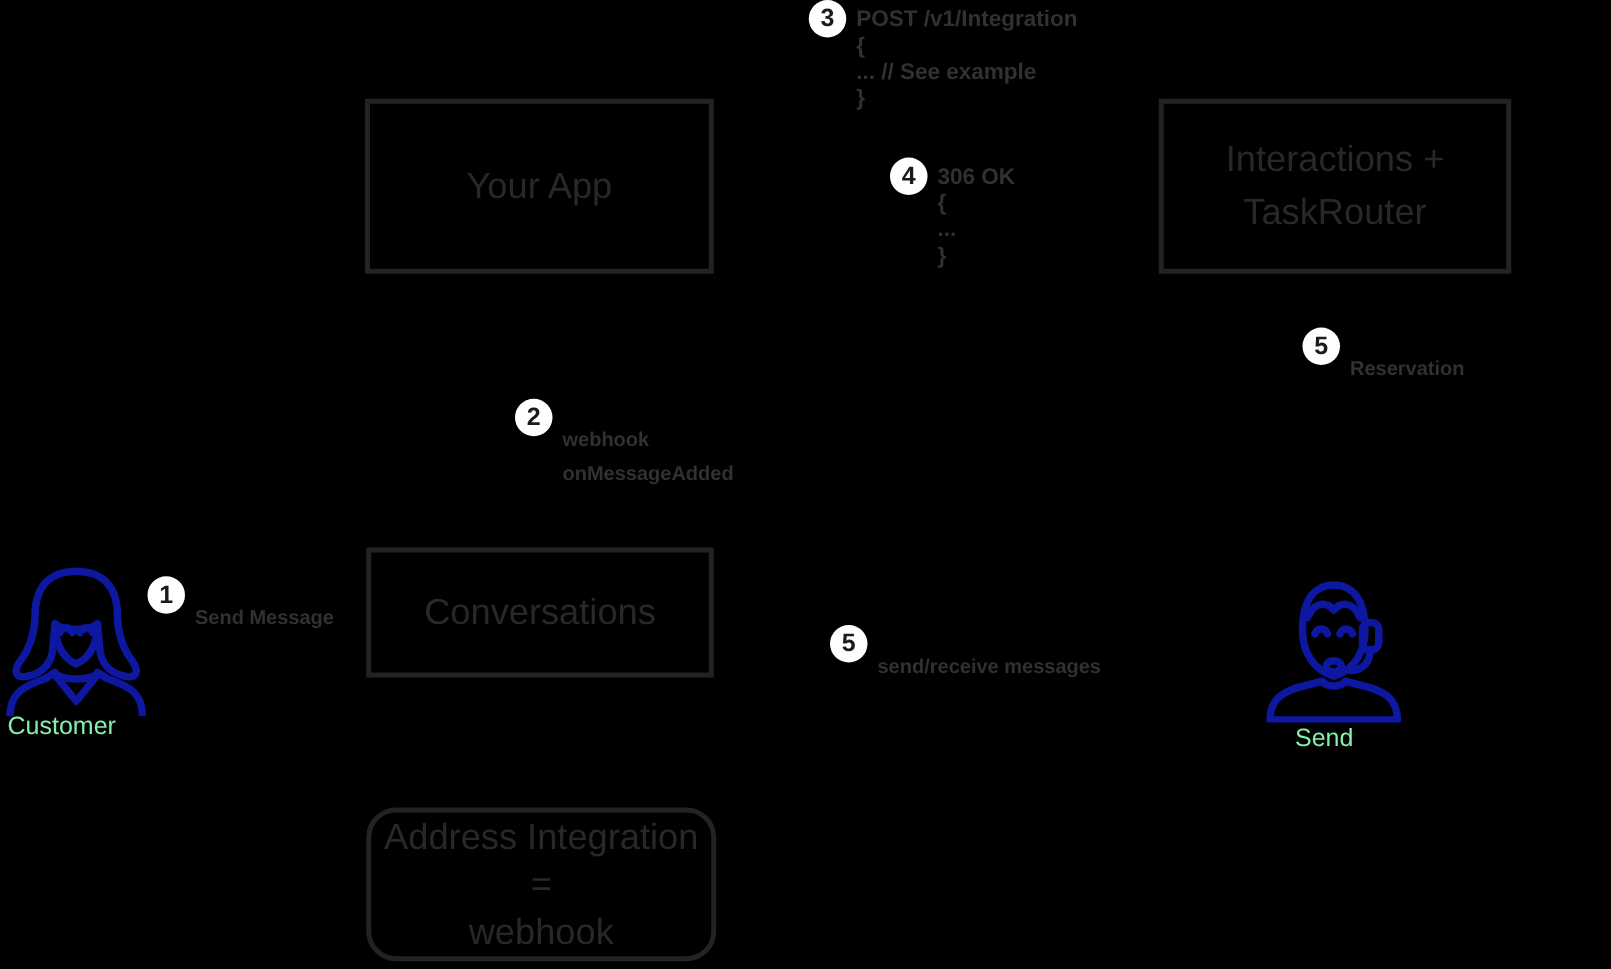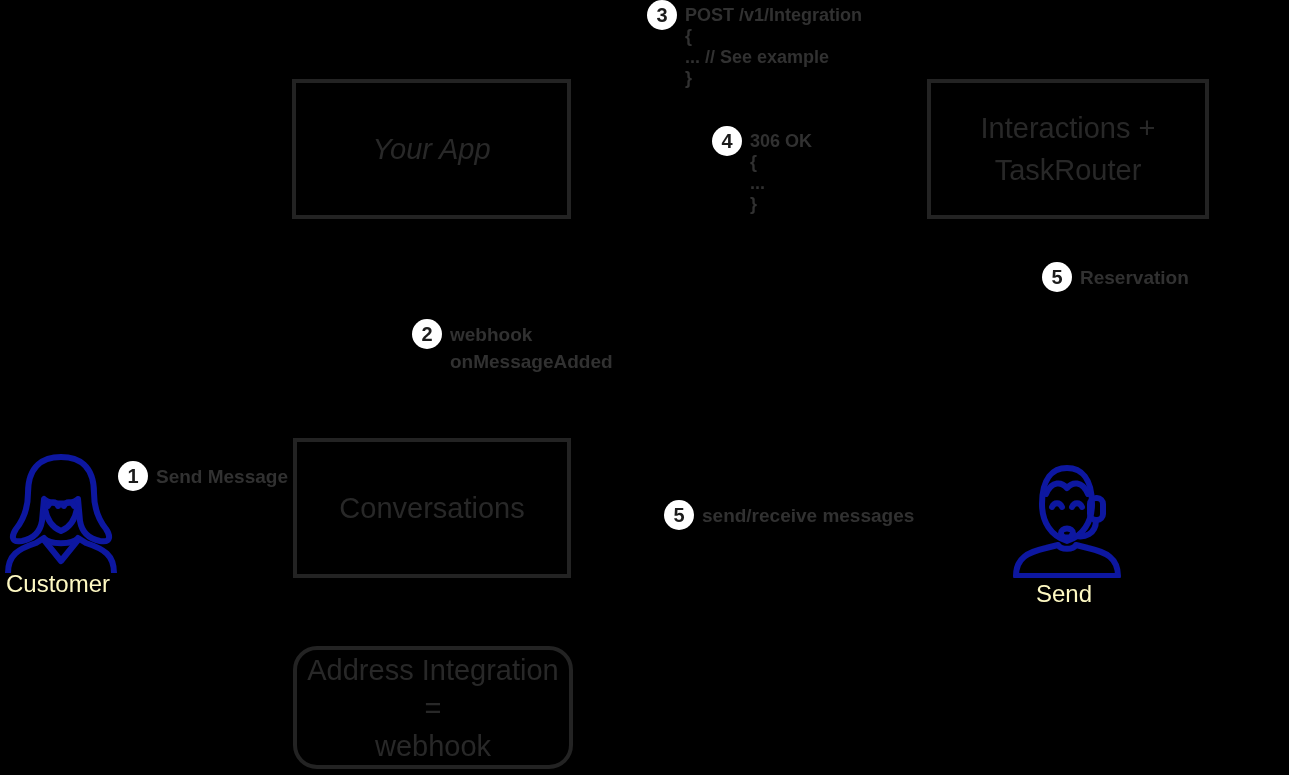--- a/index.html
+++ b/index.html
@@ -5,46 +5,46 @@
   html,body { margin:0; padding:0; background:#000; }
   #canvas {
     position:relative; width:1289px; height:775px; background:#000000;
     overflow:hidden; font-family:"Liberation Sans", sans-serif;
   }
   .box {
     position:absolute; border:4px solid #232323; box-sizing:border-box;
     display:flex; flex-direction:column; align-items:center; justify-content:center;
     text-align:center; color:#282828; font-size:29px; background:transparent;
   }
-  #box-your-app       { left:292px; top:79px;  width:279px; height:140px;font-style:italic; }
+  #box-your-app       { left:292px; top:79px;  width:279px; height:140px; }
   #box-interactions   { left:927px; top:79px;  width:282px; height:140px; line-height:42px;text-align:center; }
-  #box-conversations  { left:293px; top:438px; width:278px; height:140px; }
+  #box-conversations  { left:293px; top:438px; width:278px; height:104px; }
   #box-address        { left:293px; top:646px; width:280px; height:123px; border-radius:24px; line-height:38px; }
 
   .step { position:absolute; display:flex; align-items:flex-start; gap:8px; }
   .step-circle {
     width:30px; height:30px; border-radius:50%; background:#ffffff; color:#1b1b1b;
     font-size:20px; font-weight:600; display:flex; align-items:center; justify-content:center;
     flex:0 0 auto;
   }
-  .step-label { color:#313131; font-weight:bold; font-size:19px; line-height:27px; margin-top:2px; text-align:left; }
+  .step-label { color:#313131; font-weight:bold; font-size:16px; line-height:27px; margin-top:20px; text-align:left; }
   .step-code .step-label { font-size:18px; line-height:21px; margin-top:5px; }
 
   #step-1  { left:118px;  top:461px; }
   #step-2  { left:412px;  top:319px; }
   #step-3  { left:647px;  top:0px;   }
   #step-4  { left:712px;  top:126px; }
   #step-5a { left:1042px; top:262px; }
   #step-5b { left:664px;  top:500px; }
 
   .actor-icon { position:absolute; }
   #customer-icon { left:2px;    top:449px; }
   #agent-icon    { left:1008px; top:460px; }
 
-  .actor-label { position:absolute; color:#fef9c3; font-size:24px; }
+  .actor-label { position:absolute; color:#86efac; font-size:20px; }
   #customer-label { left:6px;    top:570px; }
   #agent-label    { left:1036px; top:580px; }
 </style>
 </head>
 <body>
 
 <div id="canvas">
 
   <div class="box" id="box-your-app">
     <div>Your App</div>

